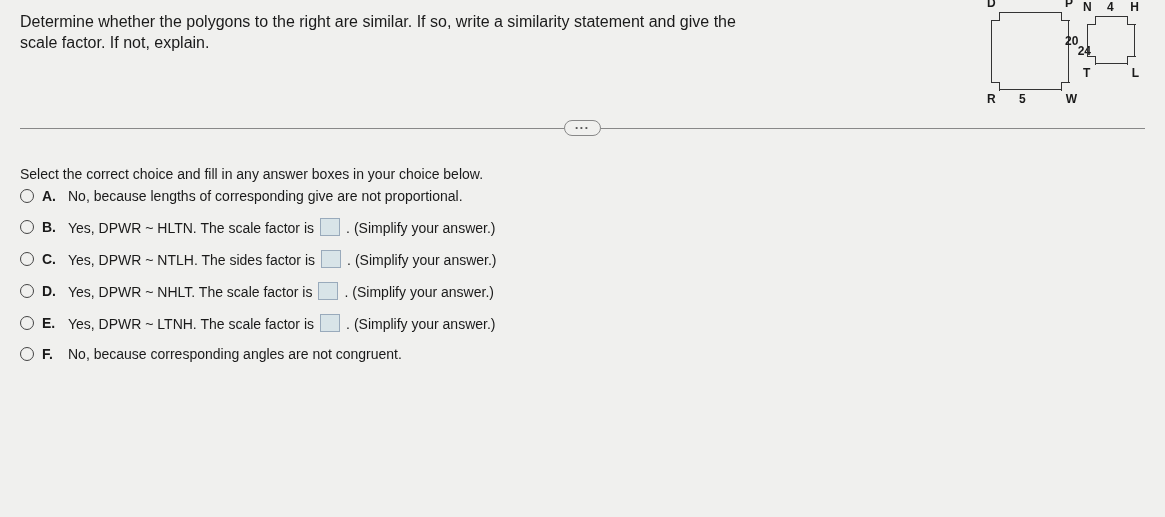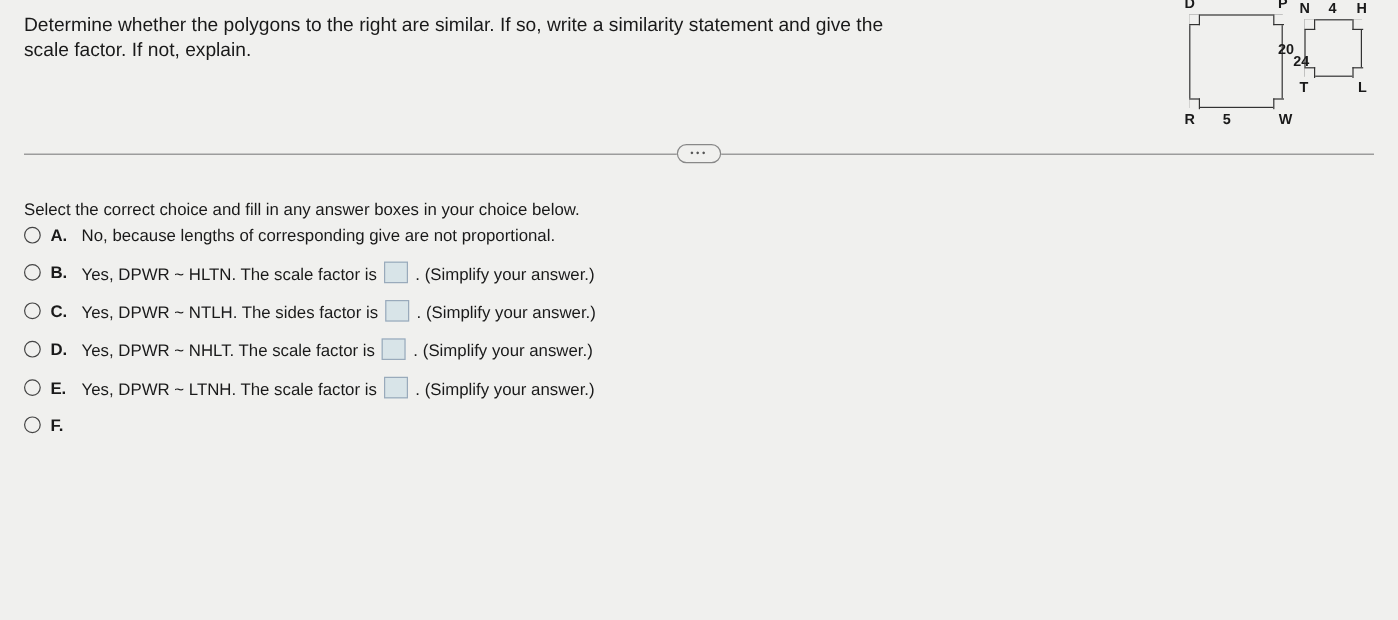--- a/index.html
+++ b/index.html
@@ -213,15 +213,16 @@
       <span>Yes, DPWR ~ LTNH. The scale factor is</span>
       <span class="answer-box"></span>
         <span>.</span>
       <span>(Simplify your answer.)</span>
     </span>
   </div>
 
   <div class="choice-row">
     <div class="radio"></div>
     <span class="choice-letter">F.</span>
+    <span>No, because corresponding angles are not congruent.</span>
   </div>
 
 </div>
 
 </body></html>

